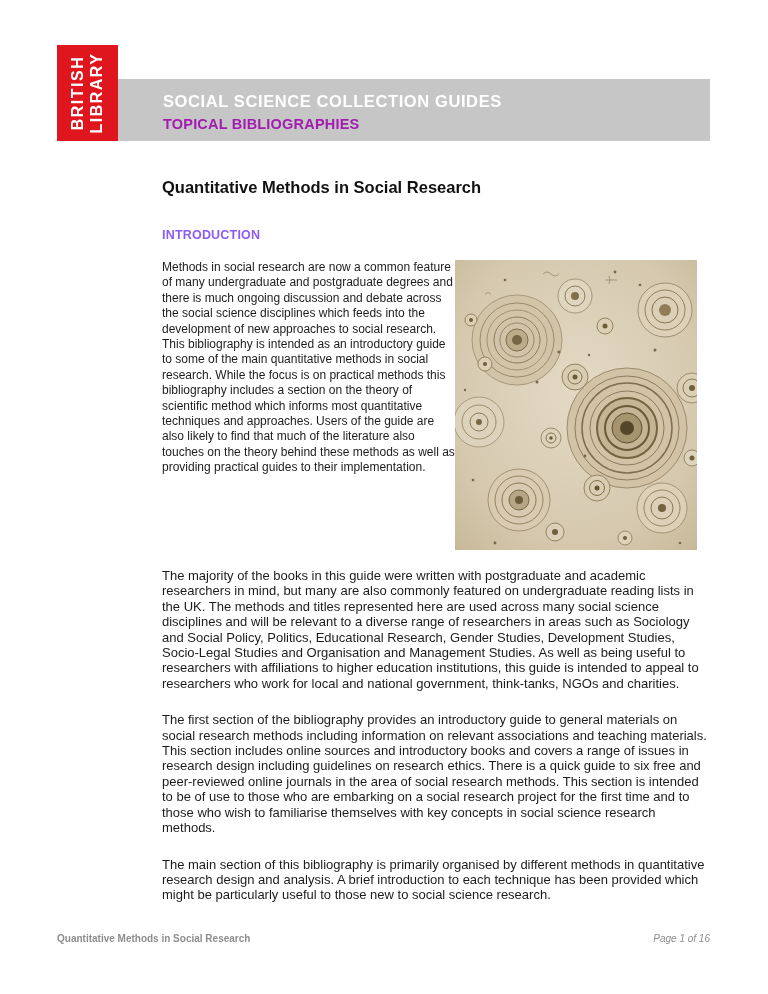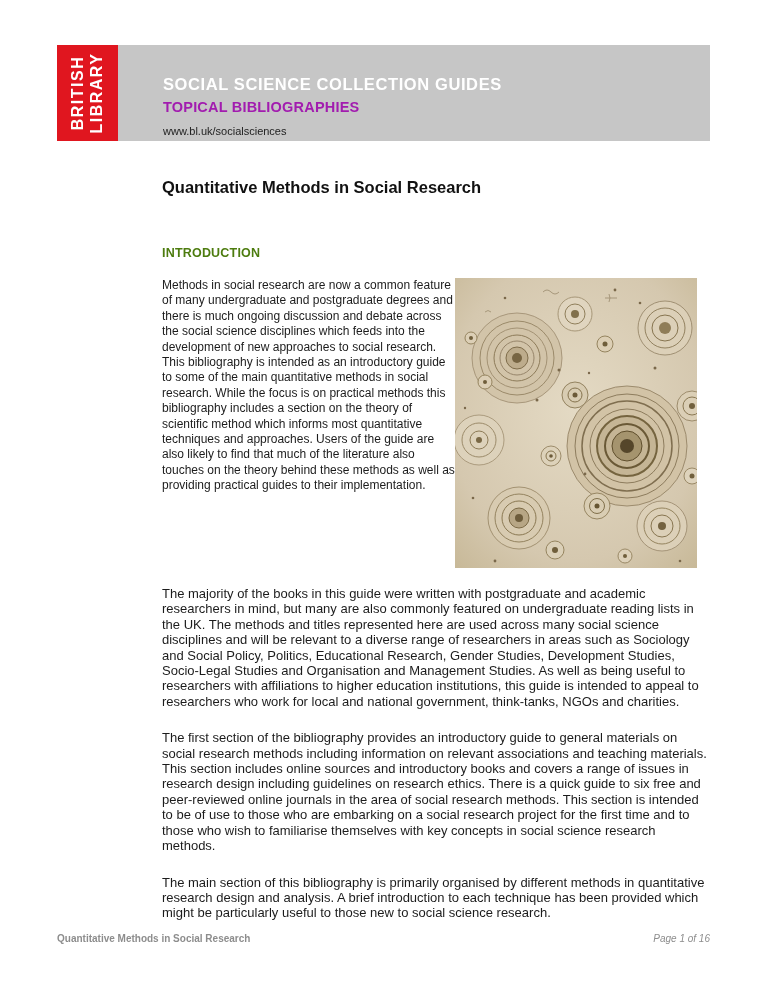--- a/index.html
+++ b/index.html
@@ -13,29 +13,29 @@
   
   .masthead { position:absolute; top:45px; left:57px; right:58px; height:96px; display:flex; }
   .logo { width:61px; height:96px; background:var(--brand-red,#e0161f); position:relative; flex:none; }
   .logo-text {
     position:absolute; top:50%; left:50%;
     transform:translate(-50%,-50%) rotate(-90deg);
     color:#ffffff; font-weight:bold; font-size:16px; line-height:1.18;
     letter-spacing:1.5px; white-space:nowrap; text-align:center;
   }
   .logo-text span { display:block; }
-  .band { flex:1; background:var(--band-grey,#c6c6c6); padding:30px 10px 0 45px; }
+  .band { flex:1; background:var(--band-grey,#c6c6c6); padding:13px 10px 0 45px;margin-top:34px; }
   .series-title { color:#ffffff; font-weight:bold; font-size:16.5px; letter-spacing:0.6px; }
   .band-subtitle { color:#a21caf; font-weight:bold; font-size:14.5px; letter-spacing:0.2px; margin-top:5px; }
   .band-url { color:#222222; font-size:11px; margin-top:10px; }
 
   
   .content { position:absolute; top:178px; left:162px; width:547px; }
   .doc-title { font-size:16.5px; font-weight:bold; color:#111111; }
-  .section-heading { font-size:12.5px; font-weight:bold; color:#4d7c0f; margin-top:49px; letter-spacing:0.2px; }
+  .section-heading { font-size:12.5px; font-weight:bold; color:#8b5cf6; margin-top:31px; letter-spacing:0.2px; }
   .intro-row { display:flex; margin-top:18px; gap:0; }
   .intro-text { width:293px; font-size:12px; line-height:15.4px; flex:none; }
   .figure { width:242px; height:290px; flex:none; overflow:hidden; }
   .figure svg { display:block; }
   p.body { font-size:13px; line-height:15.4px; }
   .mt-18 { margin-top:18px; }
   .mt-26 { margin-top:21px; }
 
   
   .footer {
@@ -54,21 +54,20 @@
   <div class="masthead">
     <div class="logo">
       <div class="logo-text">
         <span>BRITISH</span>
         <span>LIBRARY</span>
       </div>
     </div>
     <div class="band">
       <div class="series-title">SOCIAL SCIENCE COLLECTION GUIDES</div>
       <div class="band-subtitle">TOPICAL BIBLIOGRAPHIES</div>
-      <div class="band-url">www.bl.uk/socialsciences</div>
     </div>
   </div>
 
   <div class="content">
     <div class="doc-title">Quantitative Methods in Social Research</div>
     <div class="section-heading">INTRODUCTION</div>
 
     <div class="intro-row">
       <p class="intro-text">Methods in social research are now a common feature of many undergraduate and postgraduate degrees and there is much ongoing discussion and debate across the social science disciplines which feeds into the development of new approaches to social research. This bibliography is intended as an introductory guide to some of the main quantitative methods in social research. While the focus is on practical methods this bibliography includes a section on the theory of scientific method which informs most quantitative techniques and approaches. Users of the guide are also likely to find that much of the literature also touches on the theory behind these methods as well as providing practical guides to their implementation.</p>
       <div class="figure">

